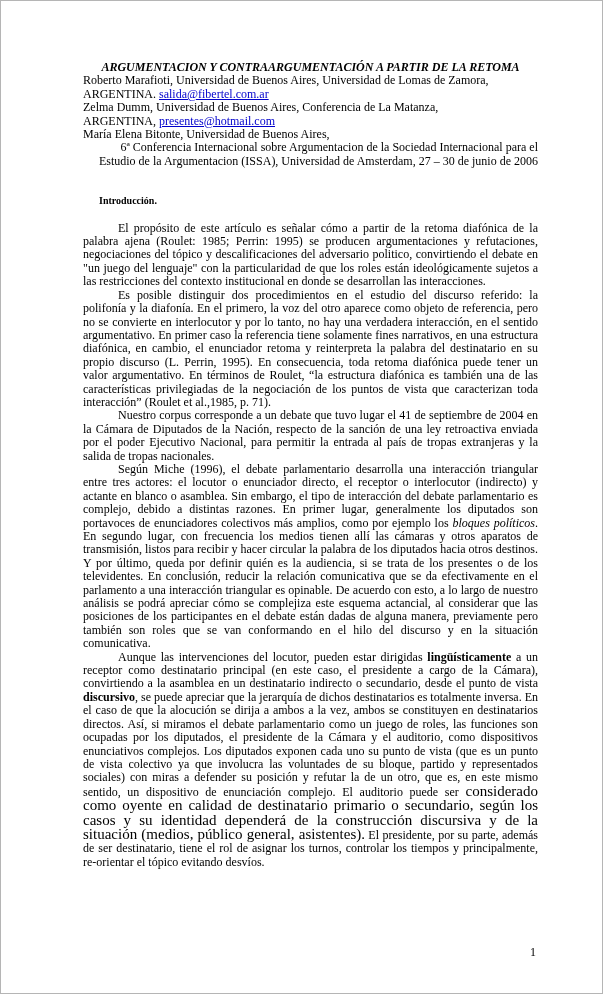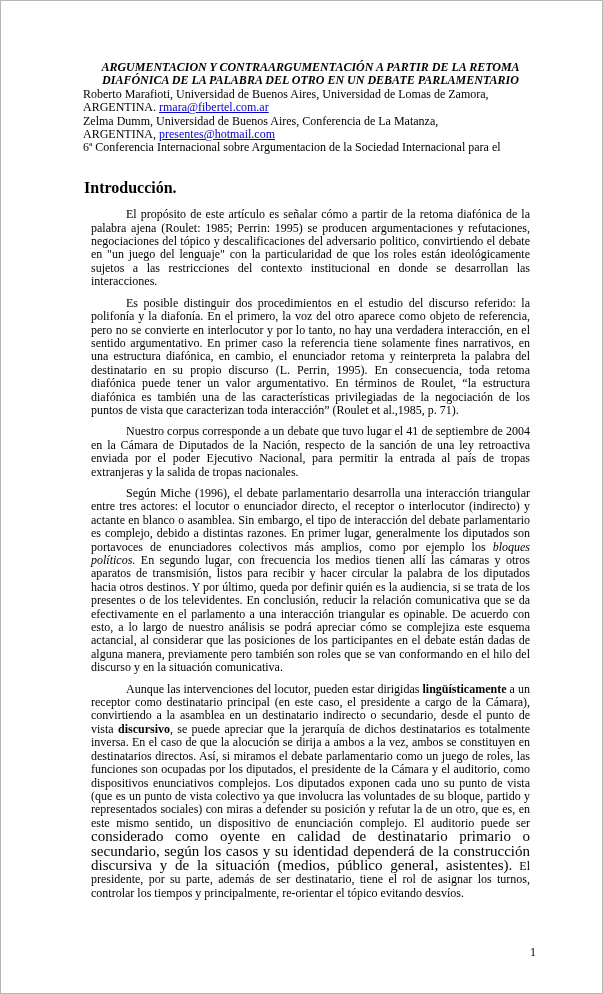--- a/index.html
+++ b/index.html
@@ -11,48 +11,49 @@
     border:1px solid #b5b5b5;
     padding:60px 64px 0 82px;
     font-family:Liberation Serif, serif;
     font-size:12px;
     line-height:13.4px;
     color:#000;
     overflow:hidden;
   }
   .title{font-weight:bold;font-style:italic;text-align:center;}
   .center-line{text-align:left;}
-  .conf{text-align:left;}
-  .section{font-family:inherit;font-size:16px;font-weight:bold;margin:26px 0 14px 1px;}
-  .para{margin:8px;text-align:justify;text-indent:35px;}
+  .conf{text-align:right;}
+  .section{font-family:inherit;font-size:10px;font-weight:bold;margin:26px 0 14px 16px;}
+  .para{margin:0;text-align:justify;text-indent:35px;}
   .italic{font-style:italic;}
   .bold{font-weight:bold;}
   .small{font-size:15px;}
   a.email{color:var(--link-color,#0000cc);text-decoration:underline;cursor:pointer;}
   .footer{position:absolute;right:66px;bottom:34px;}
 </style>
 </head>
 <body>
 
 <div class="page">
 
   <div class="title">
     <div>ARGUMENTACION Y CONTRAARGUMENTACIÓN A PARTIR DE LA RETOMA</div>
-    <div>DIAFÓNICA DE LA PALABRA DEL OTRO EN UN DEBATE PARLAMENTARIO</div>
   </div>
 
   <div id="authors">
       <div class="center-line">Roberto Marafioti, Universidad de Buenos Aires, Universidad de Lomas de Zamora,</div>
-      <div class="center-line"><span>ARGENTINA. </span><a class="email" href="#">rmara@fibertel.com.ar</a></div>
+      <div class="center-line"><span>ARGENTINA. </span><a class="email" href="#">salida@fibertel.com.ar</a></div>
       <div class="center-line">Zelma Dumm, Universidad de Buenos Aires, Conferencia de La Matanza,</div>
       <div class="center-line"><span>ARGENTINA, </span><a class="email" href="#">presentes@hotmail.com</a></div>
+      <div class="center-line">María Elena Bitonte, Universidad de Buenos Aires,</div>
     </div>
 
   <div class="conf">
     <div>6ª Conferencia Internacional sobre Argumentacion de la Sociedad Internacional para el</div>
+    <div>Estudio de la Argumentacion (ISSA), Universidad de Amsterdam, 27 – 30 de junio de 2006</div>
   </div>
 
   <h2 class="section">Introducción.</h2>
 
   <div id="paragraphs">
       <p class="para"><span>El propósito de este artículo es señalar cómo a partir de la retoma diafónica de la palabra ajena (Roulet: 1985; Perrin: 1995) se producen argumentaciones y refutaciones, negociaciones del tópico y descalificaciones del adversario politico, convirtiendo el debate en "un juego del lenguaje" con la particularidad de que los roles están ideológicamente sujetos a las restricciones del contexto institucional en donde se desarrollan las interacciones.</span></p>
       <p class="para"><span>Es posible distinguir dos procedimientos en el estudio del discurso referido: la polifonía y la diafonía. En el primero, la voz del otro aparece como objeto de referencia, pero no se convierte en interlocutor y por lo tanto, no hay una verdadera interacción, en el sentido argumentativo. En primer caso la referencia tiene solamente fines narrativos, en una estructura diafónica, en cambio, el enunciador retoma y reinterpreta la palabra del destinatario en su propio discurso (L. Perrin, 1995). En consecuencia, toda retoma diafónica puede tener un valor argumentativo. En términos de Roulet, “la estructura diafónica es también una de las características privilegiadas de la negociación de los puntos de vista que caracterizan toda interacción” (Roulet et al.,1985, p. 71).</span></p>
       <p class="para"><span>Nuestro corpus corresponde a un debate que tuvo lugar el 41 de septiembre de 2004 en la Cámara de Diputados de la Nación, respecto de la sanción de una ley retroactiva enviada por el poder Ejecutivo Nacional, para permitir la entrada al país de tropas extranjeras y la salida de tropas nacionales.</span></p>
       <p class="para"><span>Según Miche (1996), el debate parlamentario desarrolla una interacción triangular entre tres actores: el locutor o enunciador directo, el receptor o interlocutor (indirecto) y actante en blanco o asamblea. Sin embargo, el tipo de interacción del debate parlamentario es complejo, debido a distintas razones. En primer lugar, generalmente los diputados son portavoces de enunciadores colectivos más amplios, como por ejemplo los </span><span class="italic">bloques políticos</span><span>. En segundo lugar, con frecuencia los medios tienen allí las cámaras y otros aparatos de transmisión, listos para recibir y hacer circular la palabra de los diputados hacia otros destinos. Y por último,  queda por definir quién es la audiencia, si se trata de los presentes o de los televidentes. En conclusión, reducir la relación comunicativa que se da efectivamente en el parlamento a una interacción triangular es opinable. De acuerdo con esto, a lo largo de nuestro análisis se podrá apreciar cómo se complejiza este esquema actancial, al considerar que las posiciones de los participantes en el debate están dadas  de alguna manera, previamente pero también son roles que se van conformando en el hilo del discurso y en la situación comunicativa.</span></p>
       <p class="para"><span>Aunque las intervenciones del locutor, pueden estar dirigidas </span><span class="bold">lingüísticamente</span><span> a un receptor como destinatario principal (en este caso, el presidente a cargo de la Cámara), convirtiendo a la asamblea en un destinatario indirecto o secundario, desde el punto de vista </span><span class="bold">discursivo</span><span>, se puede apreciar que la jerarquía de dichos destinatarios es totalmente inversa. En el caso de que la alocución se dirija a ambos a la vez, ambos se constituyen en destinatarios directos. Así, si miramos el debate parlamentario como un juego de roles, las funciones son ocupadas por los diputados, el presidente de la Cámara y el auditorio, como dispositivos enunciativos complejos. Los diputados exponen cada uno su punto de vista (que es un punto de vista colectivo ya que involucra las voluntades de su bloque, partido y representados sociales) con miras a defender su posición y refutar la de un otro, que es, en este mismo sentido, un dispositivo de enunciación complejo. El auditorio puede ser </span><span class="small">considerado como oyente en calidad  de destinatario primario o secundario, según los casos y su identidad dependerá de la construcción discursiva y de la situación (medios, público general, asistentes).</span><span> El presidente, por su parte, además de ser destinatario, tiene el rol de asignar los turnos, controlar los tiempos y principalmente, re-orientar el tópico evitando desvíos.</span></p>

